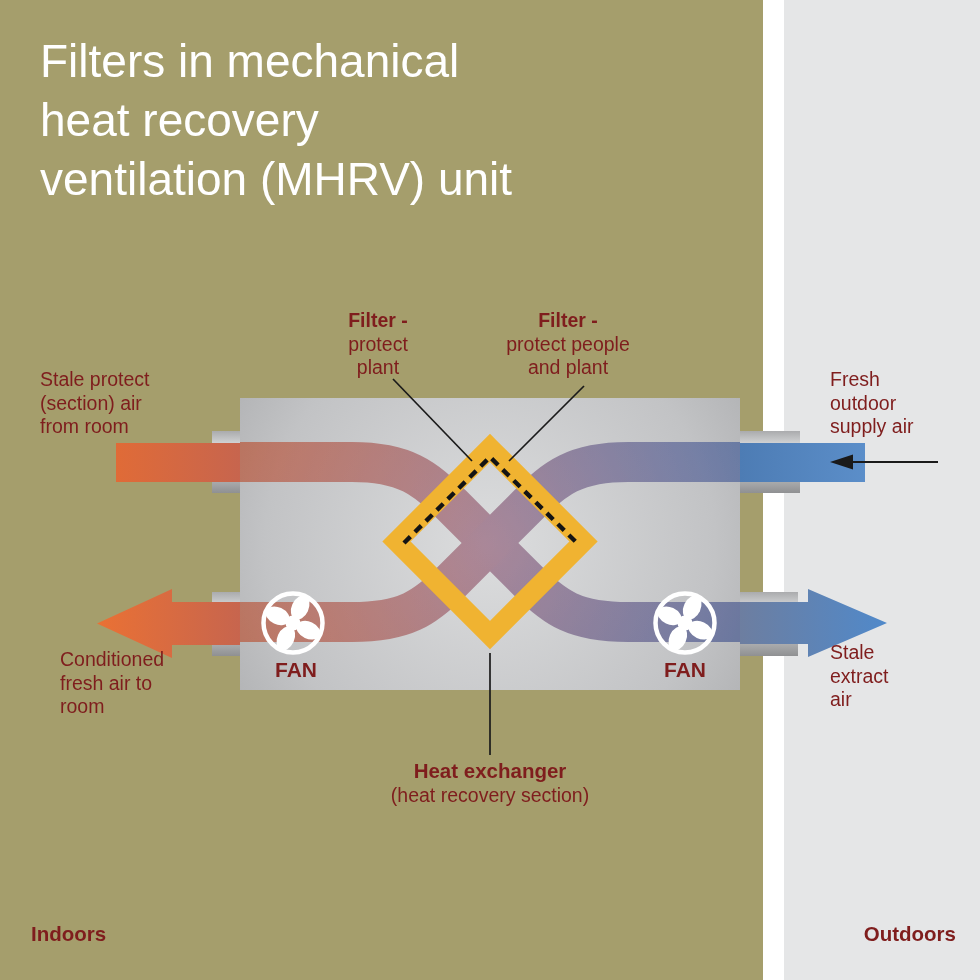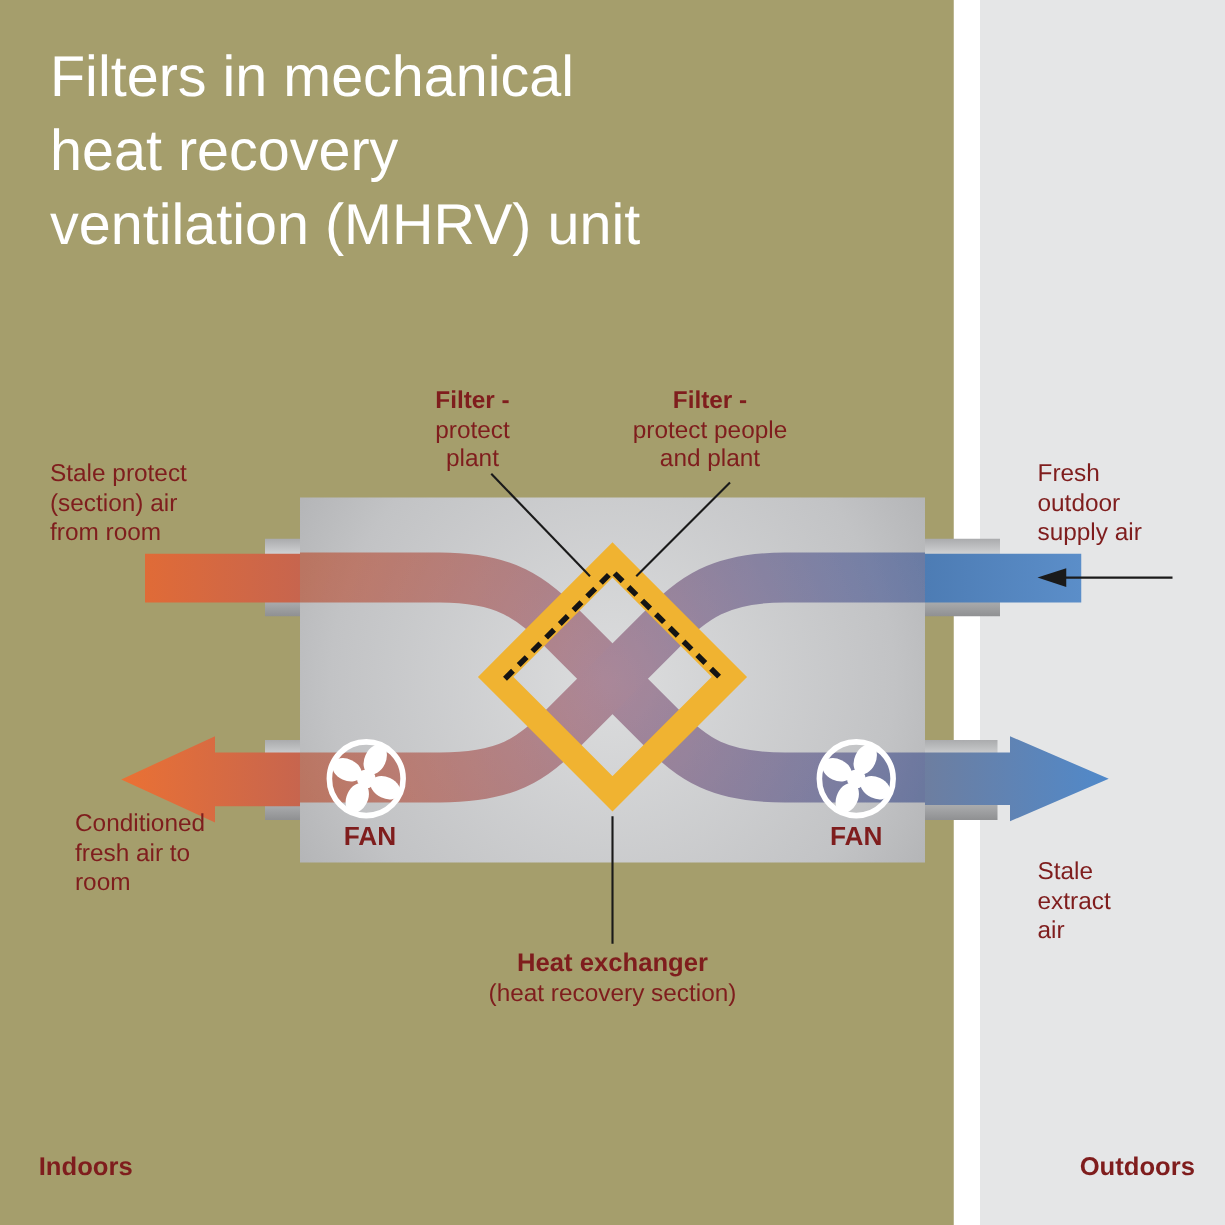--- a/index.html
+++ b/index.html
@@ -8,21 +8,21 @@
   .band{position:absolute;top:0;height:980px;}
   .wall-gap{left:763px;width:21px;background:#ffffff;}
   .outdoors-band{left:784px;width:196px;background:#e5e6e7;}
   svg.diagram{position:absolute;left:0;top:0;}
   .txt{position:absolute;color:#7f1d1d;}
   .title{left:40px;top:32px;color:#ffffff;font-size:46px;line-height:59px;font-weight:300;letter-spacing:0px;}
   .lbl{font-size:19.5px;line-height:23.5px;}
   .stale-in{left:40px;top:368px;}
   .fresh-in{left:830px;top:368px;}
   .cond-out{left:40px;top:648px;margin-left:20px;}
-  .stale-out{left:830px;top:686px;}
+  .stale-out{left:830px;top:641px;}
   .filter-lbl{text-align:center;}
   .filter-left{left:303px;width:150px;top:309px;}
   .filter-right{left:483px;width:170px;top:309px;}
   .b{font-weight:bold;}
   .fan-lbl{font-size:21px;line-height:25px;font-weight:bold;text-align:center;top:657px;}
   .fan-left-lbl{left:258px;width:76px;}
   .fan-right-lbl{left:647px;width:76px;}
   .hx-lbl{left:340px;width:300px;top:759px;text-align:center;}
   .hx-lbl .head{font-size:20.5px;line-height:24px;font-weight:bold;}
   .hx-lbl .sub{font-size:19.5px;line-height:24px;}

